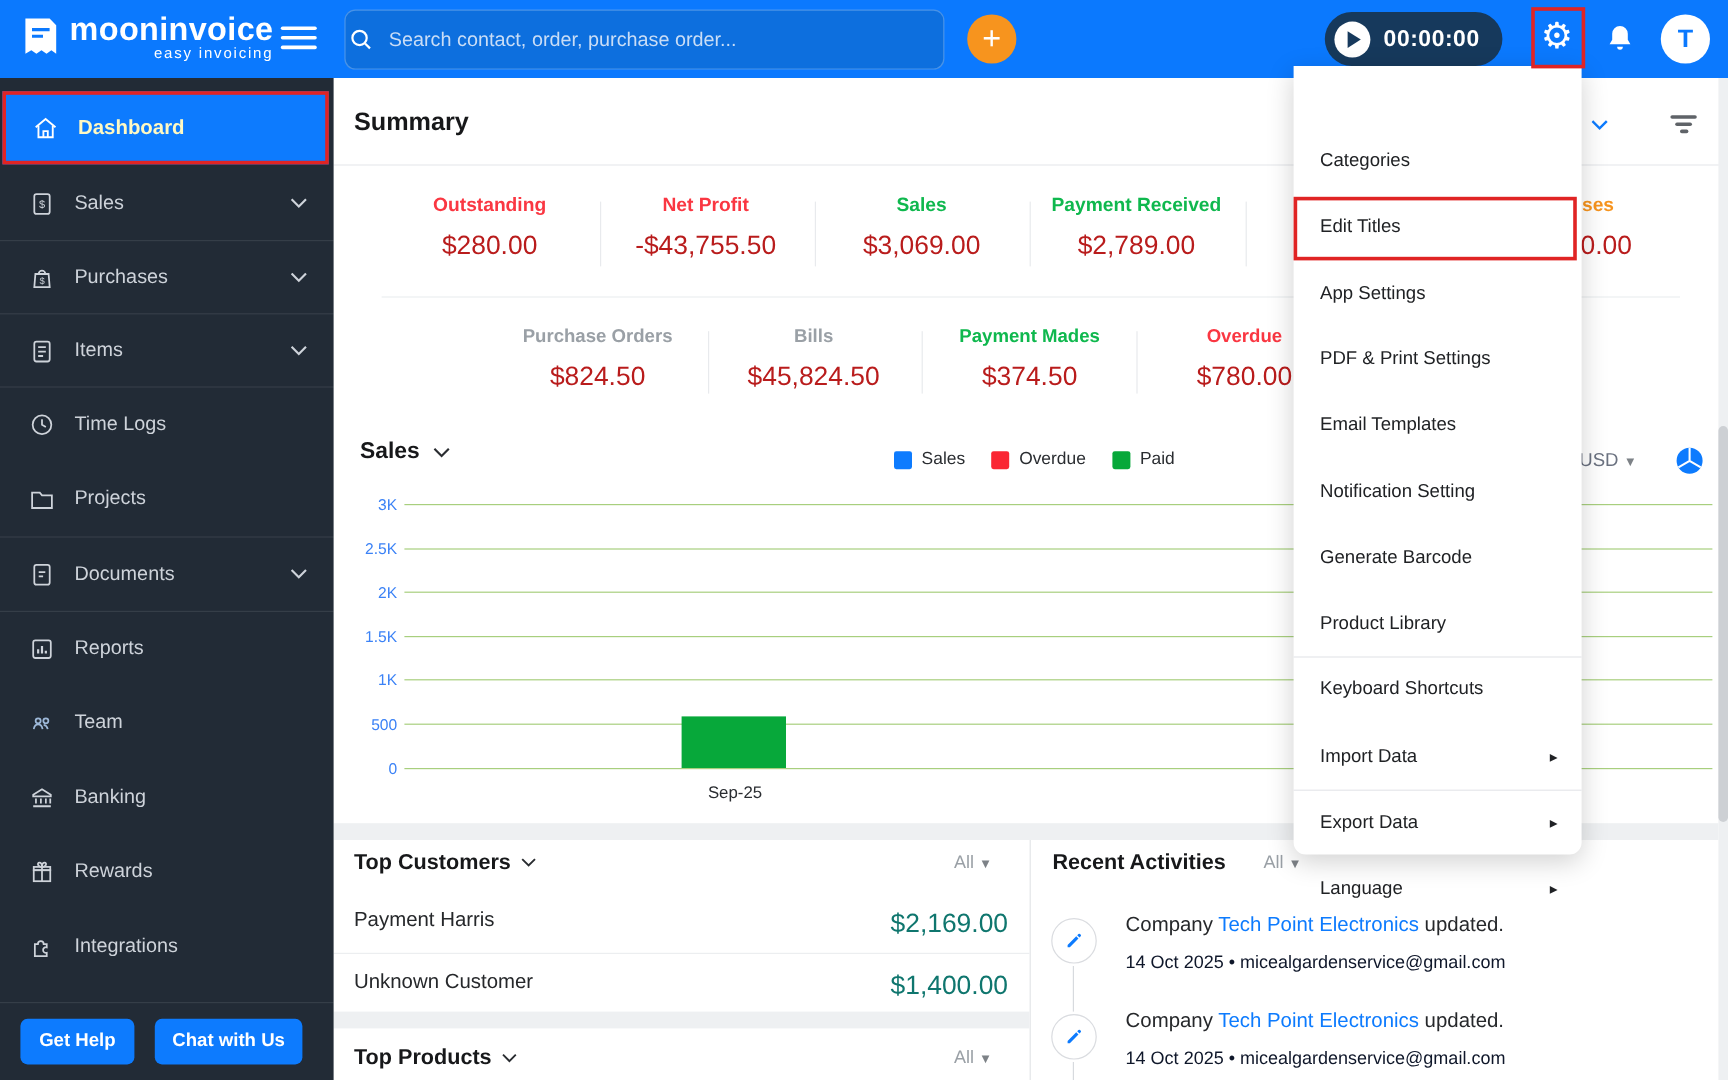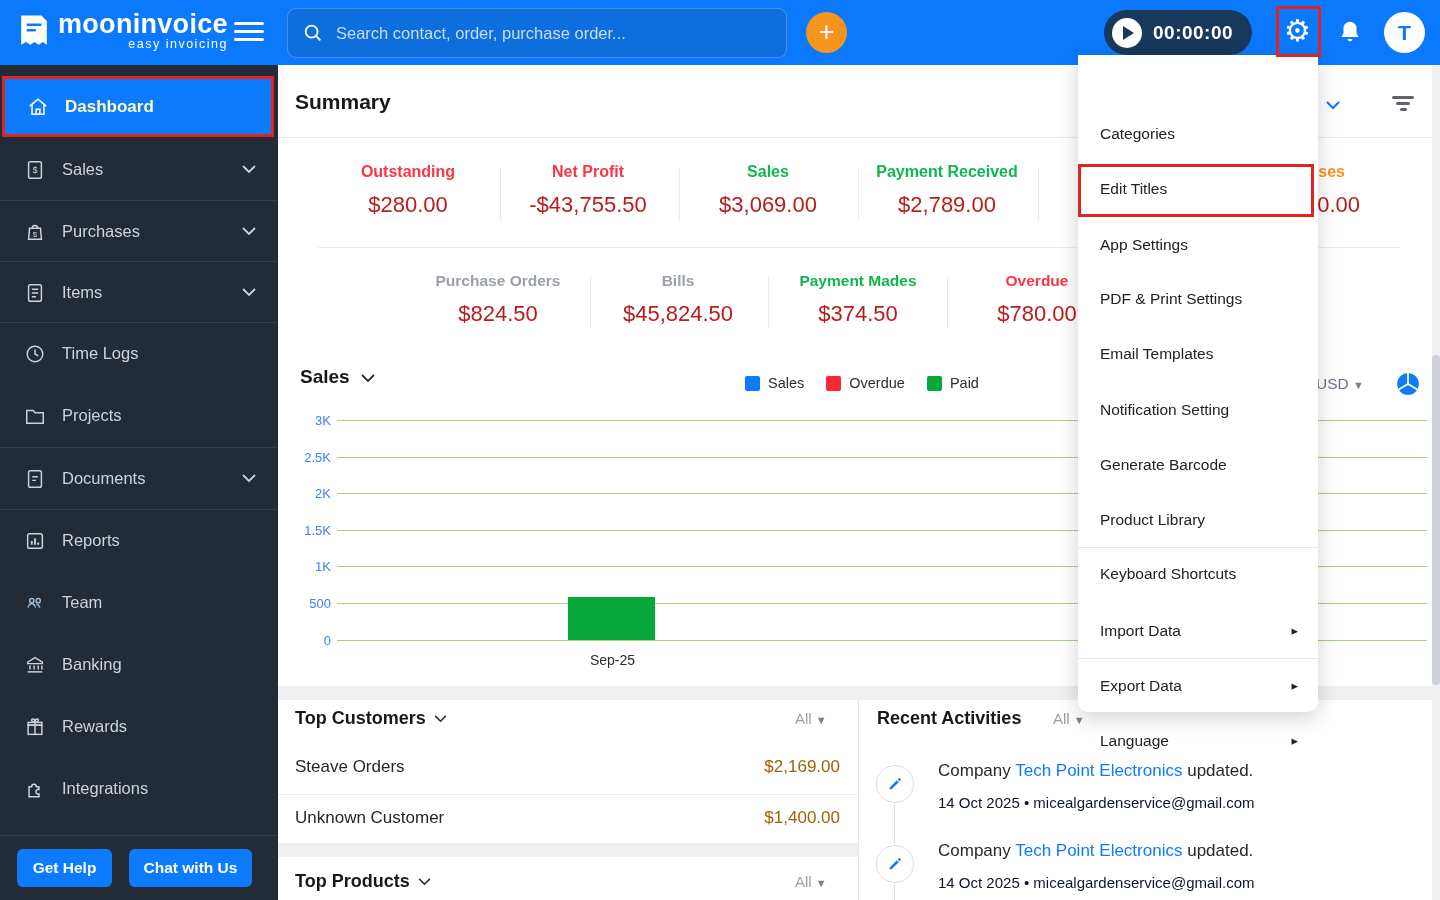--- a/index.html
+++ b/index.html
@@ -7,21 +7,21 @@
   #app { position: relative; width: 1440px; height: 900px; overflow: hidden; background: #fff; }
   .abs { position: absolute; }
 
   
   .header { position:absolute; left:0; top:0; width:1440px; height:65px; background:#0b79fe; z-index:5; }
   .logo-text { position:absolute; left:58px; top:9px; color:#fff; }
   .logo-title { font-size:27px; font-weight:bold; letter-spacing:.3px; }
   .logo-sub { font-size:12.5px; text-align:right; letter-spacing:1.5px; margin-top:-3px; }
   .hamburger { position:absolute; left:234px; top:22px; width:30px; height:22px; cursor:pointer; }
   .hamburger span { display:block; height:3px; background:#fff; border-radius:2px; margin-bottom:5px; }
-  .searchbar { position:absolute; left:287px; top:8px; width:500px; height:50px; background:#0d6fde; border:1px solid rgba(255,255,255,.25); border-radius:9px; display:flex; align-items:center; padding:0 14px; }
+  .searchbar { position:absolute; left:287px; top:8px; width:500px; height:50px; background:#0d6fde; border:1px solid rgba(255,255,255,.25); border-radius:9px; display:flex; align-items:center; padding:0 2px; }
   .searchbar input { flex:1; background:transparent; border:none; outline:none; color:#e8f1fd; font-size:16.5px; margin-left:12px; font-family:inherit; }
   .searchbar input::placeholder { color:#c9ddf6; }
   .plus-btn { position:absolute; left:806px; top:12px; width:41px; height:41px; border-radius:50%; background:#f7941e; color:#fff; font-size:27px; display:flex; align-items:center; justify-content:center; cursor:pointer; }
   .timer-pill { position:absolute; left:1104px; top:10px; width:148px; height:45px; border-radius:23px; background:#16395c; display:flex; align-items:center; padding-left:8px; cursor:pointer; }
   .play-circle { width:30px; height:30px; border-radius:50%; background:#fff; display:flex; align-items:center; justify-content:center; }
   .play-tri { width:0; height:0; border-left:11px solid #16395c; border-top:7px solid transparent; border-bottom:7px solid transparent; margin-left:3px; }
   .timer-text { color:#fff; font-size:19px; font-weight:bold; letter-spacing:.5px; margin-left:11px; }
   .gear { position:absolute; left:1284px; top:14px; color:#fff; font-size:30px; line-height:34px; cursor:pointer; }
   .bell { position:absolute; left:1337px; top:18px; color:#fff; cursor:pointer; }
   .avatar { position:absolute; left:1384px; top:12px; width:41px; height:41px; border-radius:50%; background:#fff; color:#0b79fe; font-size:21px; font-weight:bold; display:flex; align-items:center; justify-content:center; cursor:pointer; }
@@ -60,21 +60,21 @@
   .chart-bar { position:absolute; left:568px; width:87px; bottom:260px; }
   .xtick { position:absolute; left:570px; top:652px; width:85px; text-align:center; font-size:14px; color:#2a2d31; }
   .usd { position:absolute; left:1316px; top:375px; color:#6b7280; font-size:15.5px; cursor:pointer; }
   .caret { color:#7d8287; font-size:11px; }
 
   .band { position:absolute; background:#eef0f2; }
 
   .sec-title { font-size:18px; font-weight:bold; color:#17181a; }
   .all-filter { color:#9aa0a6; font-size:15px; cursor:pointer; }
   .cust-name { font-size:17px; color:#26282b; }
-  .cust-amt { font-size:17px; color:#a16207; }
+  .cust-amt { font-size:22px; color:#0f766e; }
 
   .act-circle { position:absolute; width:38px; height:38px; border:1px solid #dadce0; border-radius:50%; background:#fff; display:flex; align-items:center; justify-content:center; cursor:pointer; }
   .act-line { position:absolute; left:894px; width:1px; background:#d7dade; }
   .act-text1 { position:absolute; left:938px; font-size:17px; color:#26282b; }
   .act-text1 .lnk { color:#0d7bfe; }
   .act-text2 { position:absolute; left:938px; font-size:15px; color:#0f172a; }
 
   
   .menu { position:absolute; left:1078px; top:55px; width:240px; height:657px; background:#fff; border-radius:0 0 10px 10px; box-shadow:0 6px 22px rgba(0,0,0,.18); z-index:40; }
   .menu-item { position:absolute; left:0; width:240px; height:54px; line-height:54px; padding-left:22px; font-size:15.5px; color:#202225; cursor:pointer; }
@@ -365,21 +365,21 @@
     <svg width="13" height="8" viewBox="0 0 14 9" style="margin-left:8px">
         <path d="M1 1l6 6 6-6" stroke="#2a2d31" stroke-width="1.8" fill="none"></path>
       </svg>
   </div>
   <div class="abs all-filter" style="left:795px;top:710px">
     <span>All</span>
     <span class="caret">▼</span>
   </div>
 
   <div class="abs" style="left:295px;top:757px;width:545px">
-    <span class="cust-name">Steave Orders</span>
+    <span class="cust-name">Payment Harris</span>
     <span class="cust-amt" style="float:right">$2,169.00</span>
   </div>
   <div class="hdiv" style="left:278px;top:794px;width:580px;background:#eceef0"></div>
   <div class="abs" style="left:295px;top:808px;width:545px">
     <span class="cust-name">Unknown Customer</span>
     <span class="cust-amt" style="float:right">$1,400.00</span>
   </div>
   <div class="band" style="left:278px;top:843px;width:580px;height:14px"></div>
 
   <div class="abs" style="left:295px;top:871px;display:flex;align-items:center">

